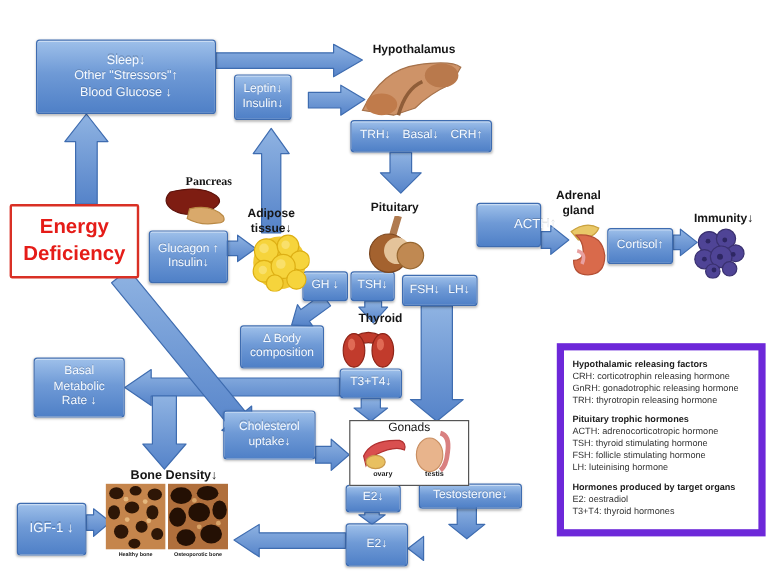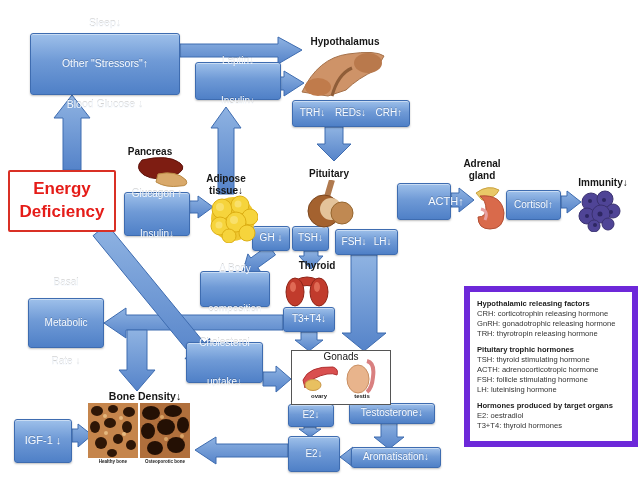--- a/index.html
+++ b/index.html
@@ -7,21 +7,21 @@
          font-family:"Liberation Sans",sans-serif;}
   #arrows{position:absolute;left:0;top:0;z-index:1;}
   .ttl{position:absolute;left:8px;top:4px;width:628px;font-size:15.5px;font-weight:bold;
        color:#151515;letter-spacing:-0.2px;z-index:3;}
   .bx{position:absolute;z-index:2;box-sizing:border-box;
       background:linear-gradient(180deg,#9ec0ea 0%,#6f9ad6 45%,#4f80c7 100%);
       border:1px solid #3e6cb0;border-radius:3px;color:#f6faff;text-align:center;
       display:flex;flex-direction:column;justify-content:center;align-items:center;
       font-size:10px;line-height:1.25;padding:1px 2px;
       box-shadow:inset 0 1px 0 rgba(255,255,255,.45),0 1px 2px rgba(0,0,0,.25);
-      text-shadow:0 -1px 0 rgba(0,0,0,.18);gap:27px;}
+      text-shadow:0 -1px 0 rgba(0,0,0,.18);}
   .bx .row{display:flex;justify-content:space-around;width:100%;}
   .energy{position:absolute;z-index:2;box-sizing:border-box;background:#fff;
       border:2px solid #d93025;border-radius:2px;color:#e51c18;font-weight:bold;
       font-size:17px;line-height:1.35;display:flex;flex-direction:column;
       justify-content:center;text-align:center;}
   .lbl{position:absolute;z-index:3;color:#161616;font-weight:bold;font-size:10px;
        line-height:1.15;text-align:center;}
   .img{position:absolute;z-index:2;}
   .gonads{position:absolute;z-index:2;box-sizing:border-box;background:#fff;
        border:1px solid #555;}
@@ -70,44 +70,44 @@
       <polygon points="72,429 78,429 78,424 92,435 78,447 78,442 72,442"></polygon>
     </g>
   </svg>
 
   <div class="bx" style="left:30px;top:33px;width:150px;height:62px;font-size:10.5px;">
     <div>Sleep↓</div>
     <div>Other "Stressors"↑</div>
     <div>Blood Glucose ↓</div>
   </div>
 
-  <div class="bx" style="left:195px;top:62px;width:86px;height:38px;">
+  <div class="bx" style="left:195px;top:62px;width:48px;height:38px;">
     <div>Leptin↓</div>
     <div>Insulin↓</div>
   </div>
 
   <div class="bx" style="left:292px;top:100px;width:118px;height:27px;">
     <div class="row">
       <span>TRH↓</span>
-      <span>REDs↓</span>
+      <span>Basal↓</span>
       <span>CRH↑</span>
     </div>
   </div>
 
   <div class="energy" style="left:8px;top:170px;width:108px;height:62px;">
     <div>Energy</div>
     <div>Deficiency</div>
   </div>
 
   <div class="bx" style="left:124px;top:192px;width:66px;height:44px;">
     <div>Glucagon ↑</div>
     <div>Insulin↓</div>
   </div>
 
-  <div class="bx" style="left:397px;top:183px;width:54px;height:37px;font-size:11px;padding-left:46px;">
+  <div class="bx" style="left:397px;top:169px;width:54px;height:37px;font-size:11px;padding-left:46px;">
     <div>ACTH↑</div>
   </div>
 
   <div class="bx" style="left:506px;top:190px;width:55px;height:30px;">
     <div>Cortisol↑</div>
   </div>
 
   <div class="bx" style="left:252px;top:226px;width:38px;height:25px;">
     <div>GH ↓</div>
   </div>
@@ -148,30 +148,27 @@
   </div>
 
   <div class="bx" style="left:288px;top:436px;width:52px;height:36px;">
     <div>E2↓</div>
   </div>
 
   <div class="bx" style="left:349px;top:403px;width:86px;height:21px;">
     <div>Testosterone↓</div>
   </div>
 
-  <div class="bx" style="left:351px;top:447px;width:90px;height:21px;">
-    <div>Aromatisation↓</div>
-  </div>
 
   <div class="bx" style="left:14px;top:419px;width:58px;height:44px;font-size:11px;">
     <div>IGF-1 ↓</div>
   </div>
 
   <div class="lbl" style="left:300px;top:36px;width:90px;">Hypothalamus</div>
-  <div class="lbl" style="left:120px;top:146px;width:60px;">Pancreas</div>
+  <div class="lbl" style="left:144px;top:146px;width:60px;font-family:Liberation Serif, serif;">Pancreas</div>
   <div class="lbl" style="left:200px;top:173px;width:52px;">
     <div>Adipose</div>
     <div>tissue↓</div>
   </div>
   <div class="lbl" style="left:303px;top:168px;width:52px;">Pituitary</div>
   <div class="lbl" style="left:456px;top:158px;width:52px;">
     <div>Adrenal</div>
     <div>gland</div>
   </div>
   <div class="lbl" style="left:570px;top:177px;width:66px;">Immunity↓</div>
@@ -310,22 +307,22 @@
 
   <div class="legend">
     <div class="sec">
       <b>Hypothalamic releasing factors</b>
       <div>CRH: corticotrophin releasing hormone</div>
       <div>GnRH: gonadotrophic releasing hormone</div>
       <div>TRH: thyrotropin releasing hormone</div>
     </div>
     <div class="sec">
       <b>Pituitary trophic hormones</b>
+      <div>ACTH: adrenocorticotropic hormone</div>
       <div>TSH: thyroid stimulating hormone</div>
-      <div>ACTH: adrenocorticotropic hormone</div>
       <div>FSH: follicle stimulating hormone</div>
       <div>LH: luteinising hormone</div>
     </div>
     <div class="sec">
       <b>Hormones produced by target organs</b>
       <div>E2: oestradiol</div>
       <div>T3+T4: thyroid hormones</div>
     </div>
   </div>
 

